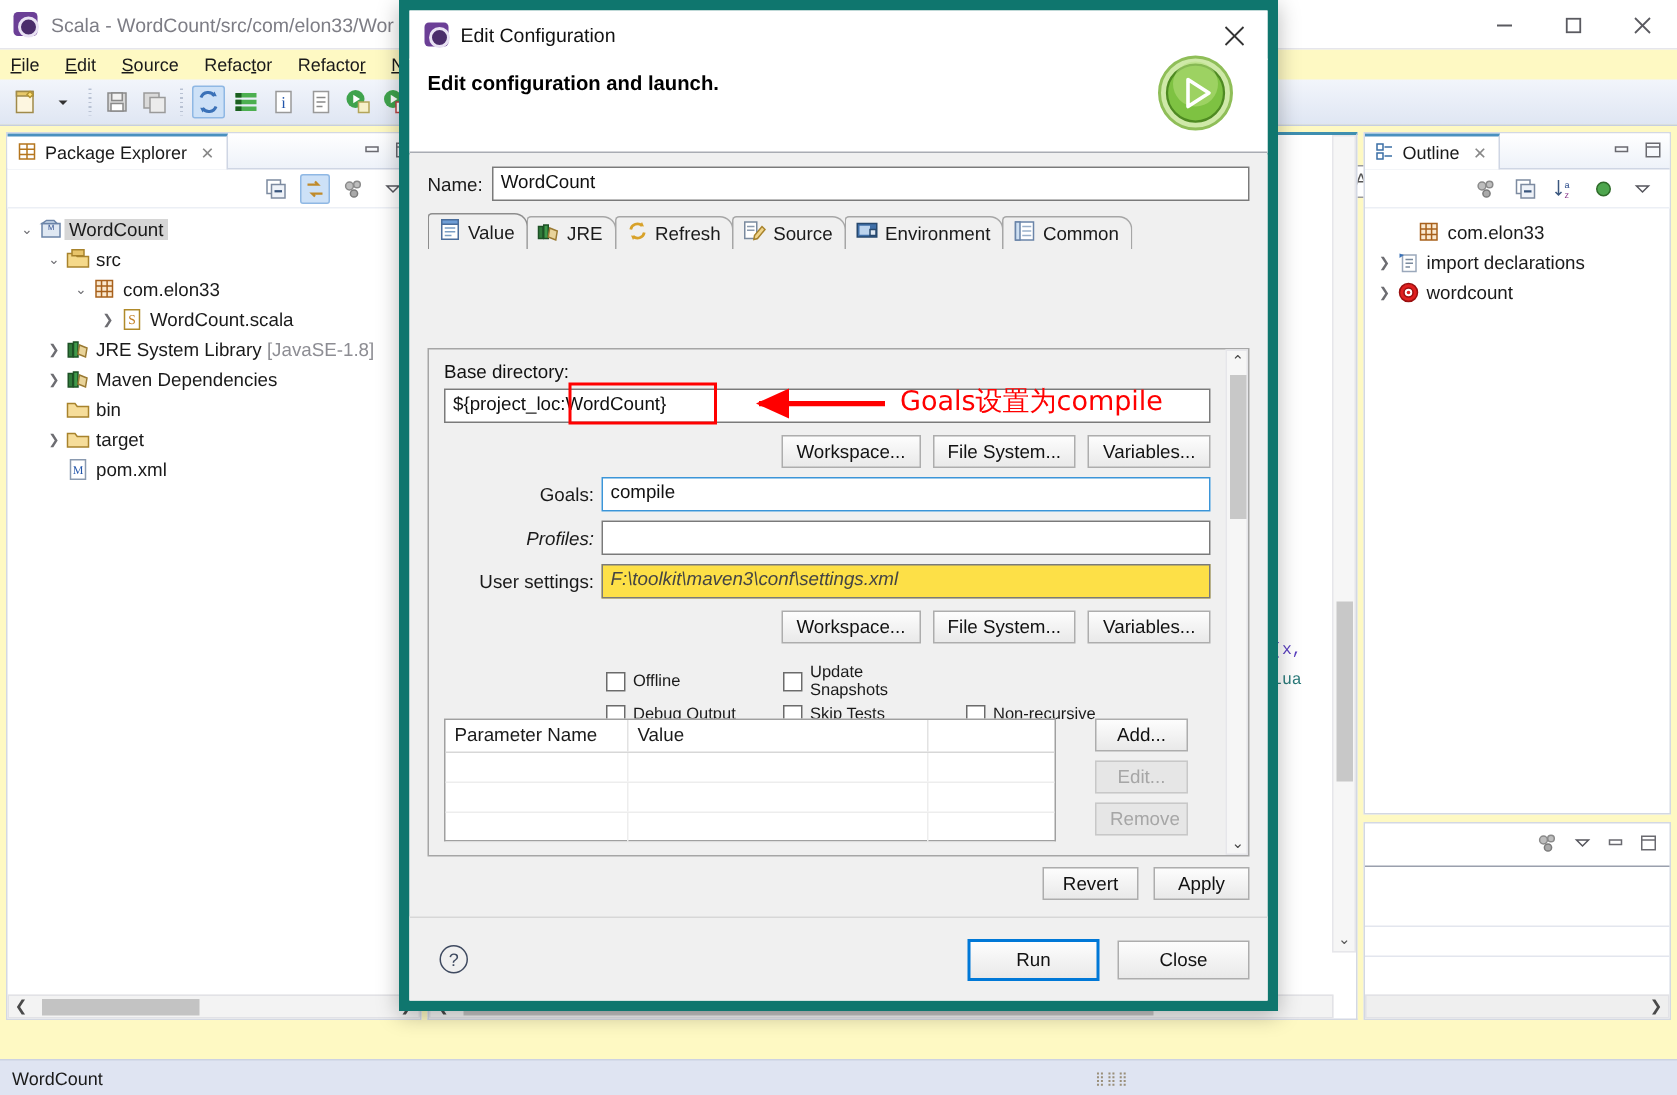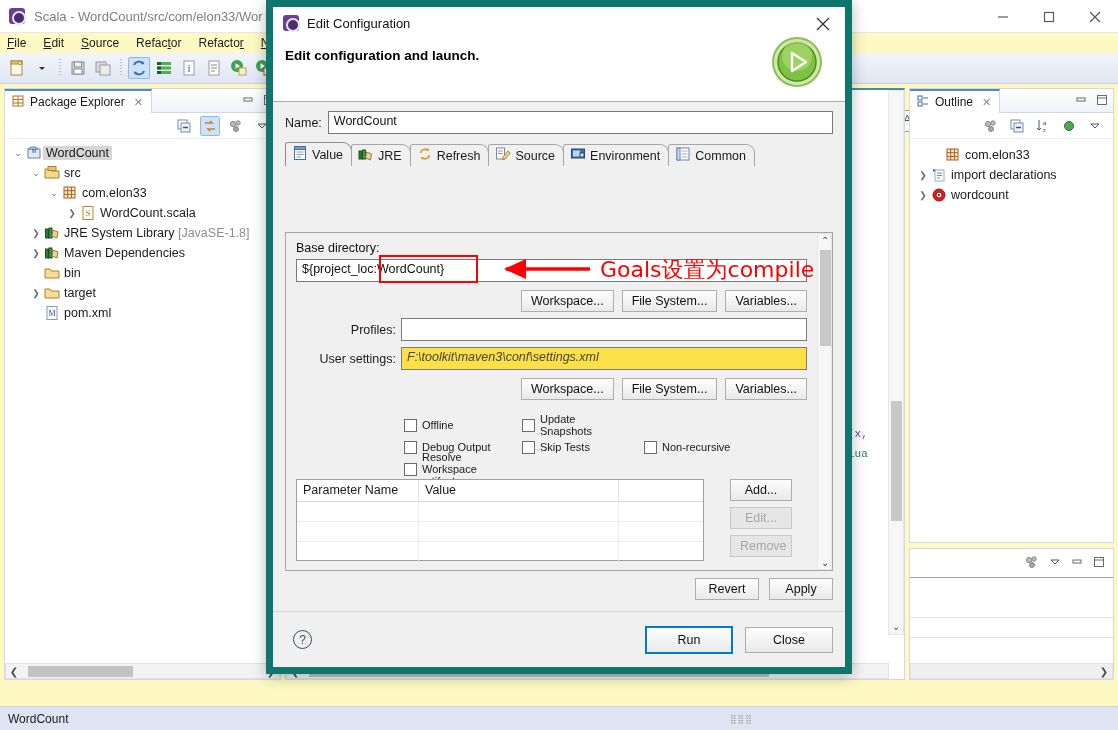--- a/index.html
+++ b/index.html
@@ -181,21 +181,21 @@
   .dlg-bottom { position:absolute; left:0; right:0; bottom:0; height:56px; background:#f0f0f0;
       border-top:1px solid #d7d7d7; display:flex; align-items:center; }
   .help-ico { margin-left:20px; width:19px; height:19px; border:1.5px solid #3f4a60;
       border-radius:50%; color:#3f4a60; font-size:12px; display:flex; align-items:center;
       justify-content:center; }
   .dlg-bottom .spacer { flex:1; }
   .dlg-bottom .btn { min-width:88px; padding:5px 10px; margin-right:12px; }
 
   
   .anno-box { position:absolute; border:2.5px solid #ff0000; pointer-events:none; }
-  .anno-text { position:absolute; color:#ff0000; font-size:22px; white-space:nowrap;
+  .anno-text { position:absolute; color:#ff0000; font-size:18px; white-space:nowrap;
       font-family:"DejaVu Sans", sans-serif; }
   svg.anno-arrow { position:absolute; }
 </style>
 </head>
 <body>
 
 <div id="eclipse">
 
   <div class="win-titlebar">
     <div class="win-icon"></div>
@@ -760,23 +760,27 @@
 
         <div class="lbl">Base directory:</div>
         <div class="txt" style="width:100%; margin-top:4px;">${project_loc:WordCount}</div>
 
         <div class="btnrow" id="top-browse">
             <div class="btn">Workspace...</div>
             <div class="btn">File System...</div>
             <div class="btn">Variables...</div>
           </div>
 
-
         <div class="fieldrow">
-          <div class="flabel" style="width:100px;">Profiles:</div>
+          <div class="flabel" style="width:100px;">Goals:</div>
+          <div class="txt" style="flex:1; border-color:#3b95d8;">compile</div>
+        </div>
+
+        <div class="fieldrow">
+          <div class="flabel" style="width:100px;font-style:italic;">Profiles:</div>
           <div class="txt" style="flex:1;"></div>
         </div>
 
         <div class="fieldrow">
           <div class="flabel" style="width:100px;">User settings:</div>
           <div class="txt readonly" style="flex:1;">F:\toolkit\maven3\conf\settings.xml</div>
         </div>
 
         <div class="btnrow" id="bot-browse">
             <div class="btn">Workspace...</div>

